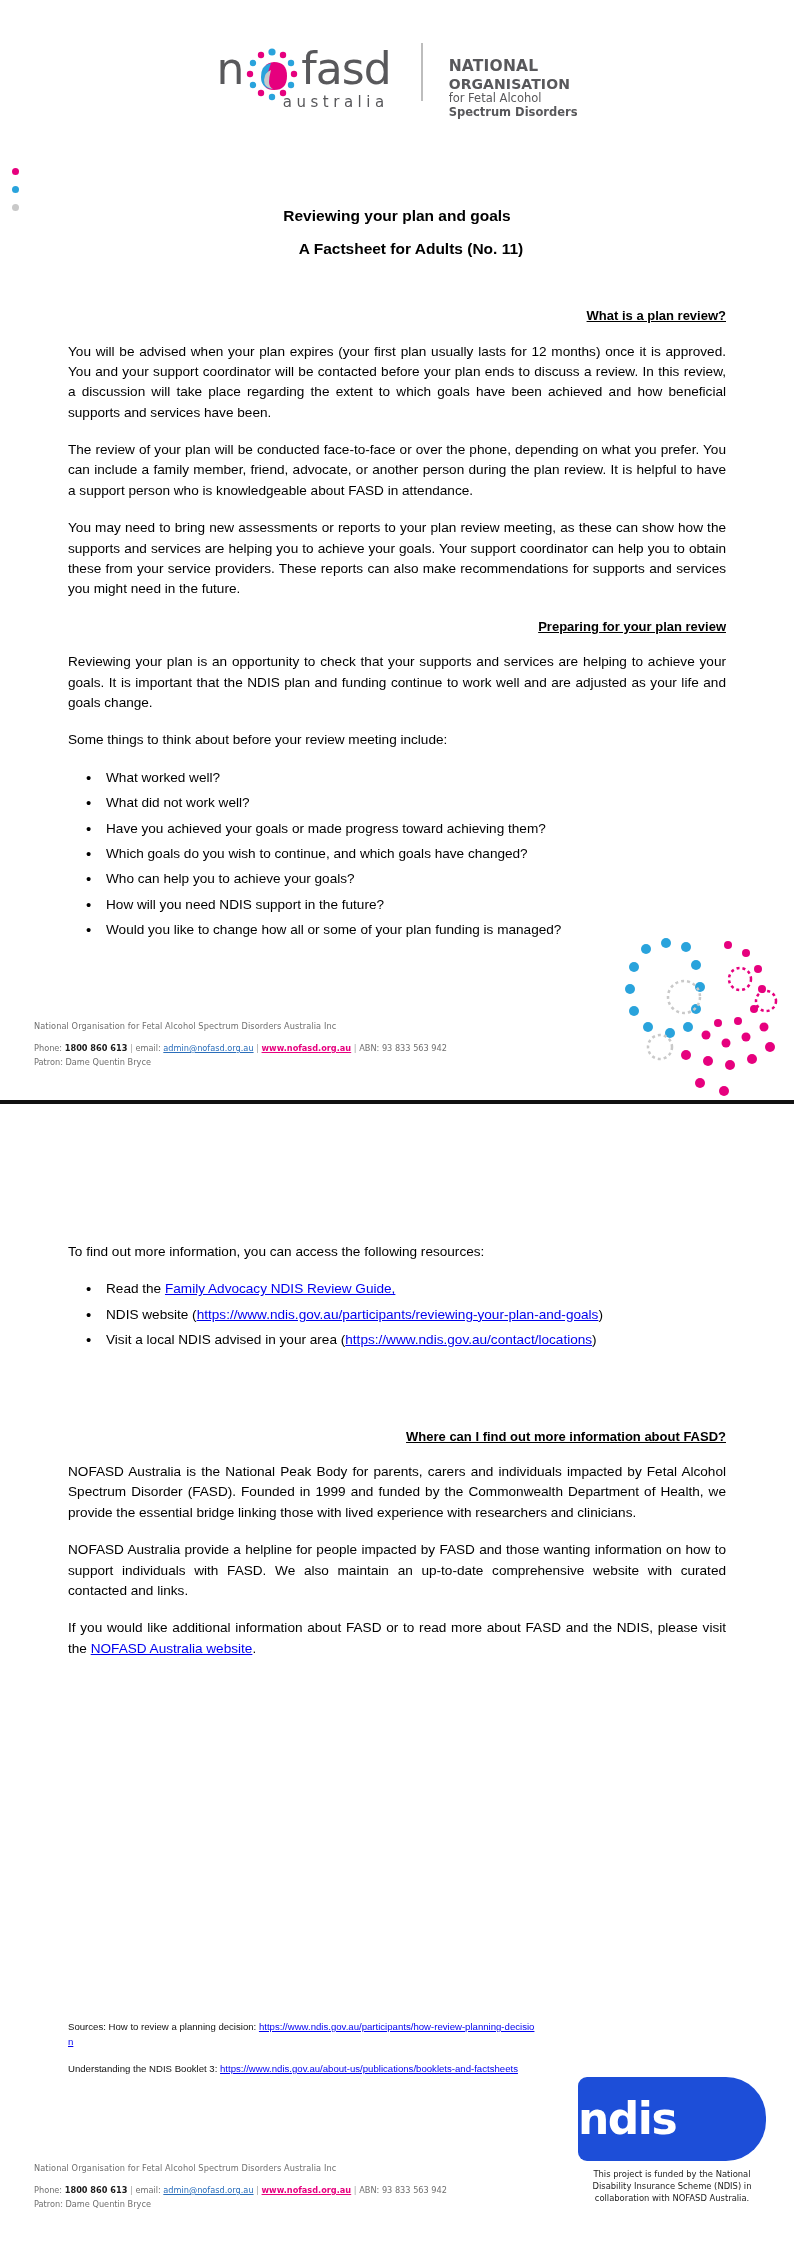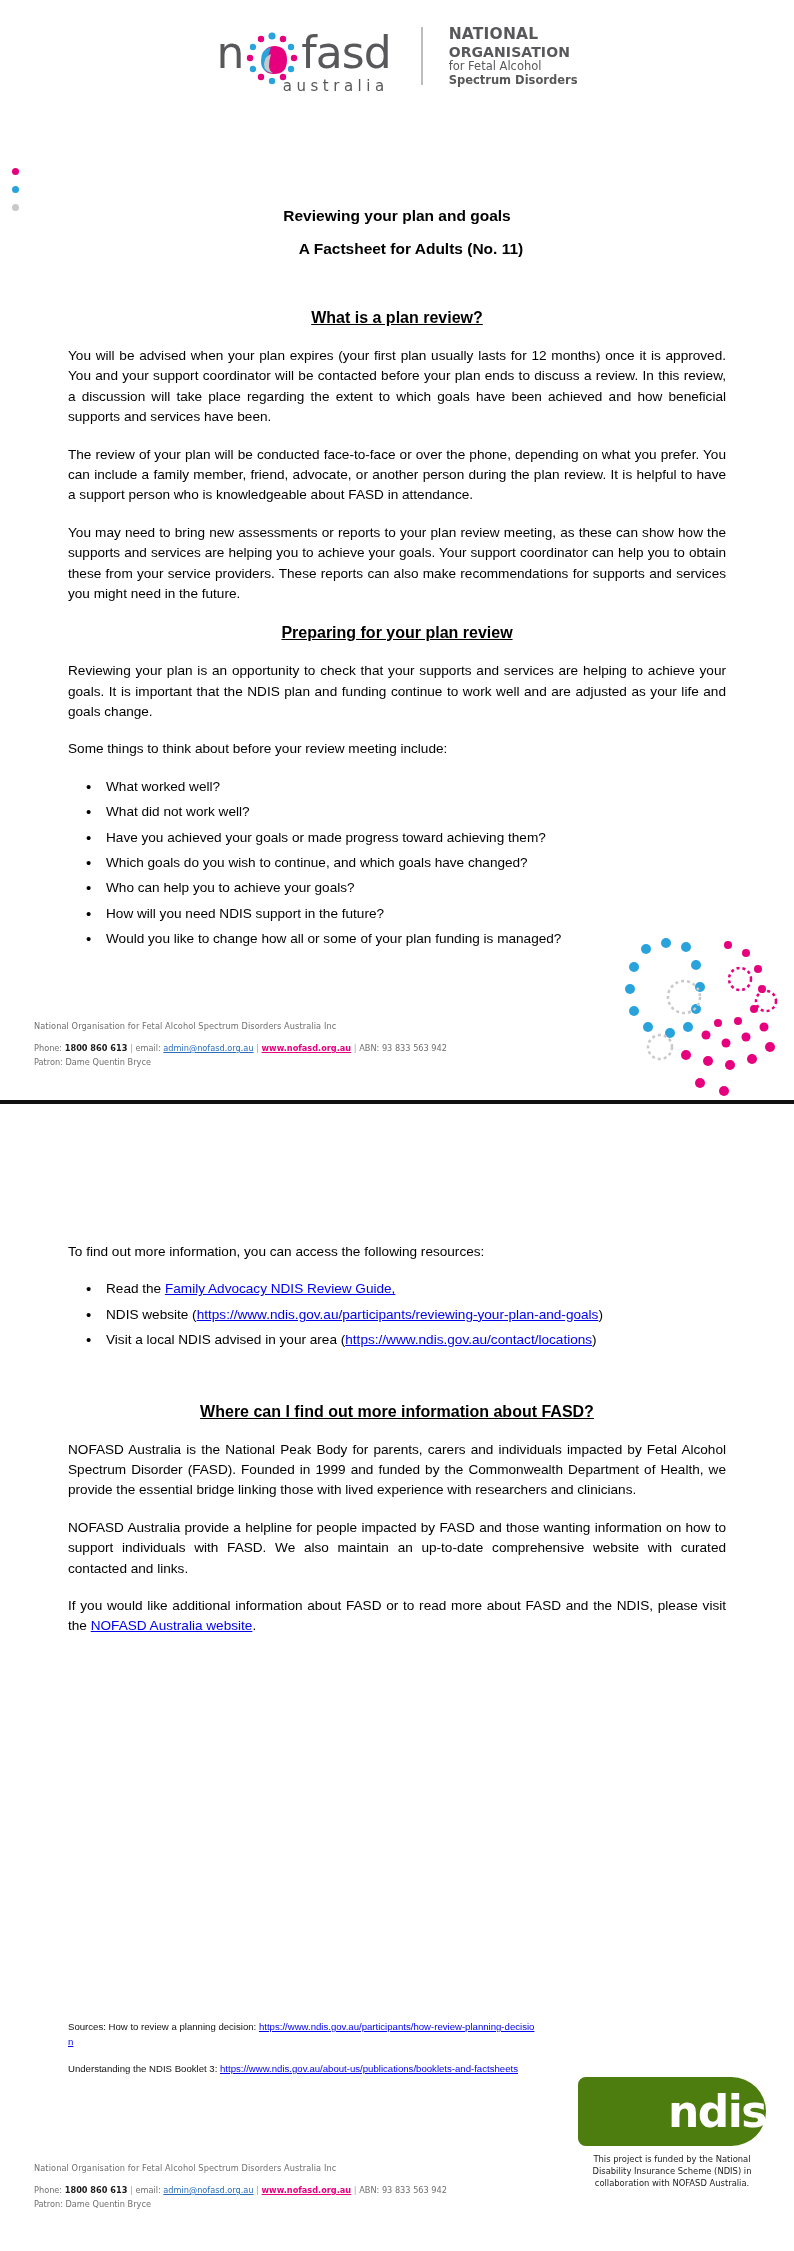--- a/index.html
+++ b/index.html
@@ -70,20 +70,21 @@
   .logo-divider {
     width: 2px;
     height: 58px;
     background: #bdbdbd;
     margin: 0 14px 0 18px;
   }
   .logo-org {
     line-height: 1.16;
     color: #58585b;
     font-family: "DejaVu Sans", sans-serif;
+    margin-top: 32px;
   }
   .org-l1 { font-size: 15.5px; font-weight: 700; letter-spacing: 0.2px; }
   .org-l2 { font-size: 14px; font-weight: 700; letter-spacing: 0.1px; }
   .org-l3 { font-size: 11.5px; font-weight: 400; }
   .org-l4 { font-size: 11.5px; font-weight: 700; }
 
   
   .left-dots {
     position: absolute;
     left: 12px;
@@ -123,25 +124,25 @@
     position: absolute;
     left: 68px;
     width: 658px;
     font-size: 13.6px;
     line-height: 1.5;
     text-align: justify;
   }
   .c1 { top: 306px; }
 
   h2.section-head {
-    font-size: 16px;
+    font-size: 13px;
     font-weight: bold;
     text-decoration: underline;
     margin: 0 0 16px 0;
-    text-align: center;
+    text-align: right;
   }
   .gap-before { margin-top: 42px; }
 
   p.para {
     margin: 0 0 17px 0;
     text-align: justify;
   }
   p.para.last { margin-bottom: 0; }
 
   ul.bullets {
@@ -223,26 +224,26 @@
   
   .ndis-badge {
     position: absolute;
     right: 28px;
     top: 2077px;
     width: 188px;
     text-align: center;
   }
   .ndis-logo {
     width: 188px;
-    height: 69px;
-    background: #4d7c0f;
+    height: 84px;
+    background: #1d4ed8;
     border-radius: 9px 40px 40px 9px;
     display: flex;
     align-items: center;
-    justify-content: flex-end;
+    justify-content: flex-start;
   }
   .ndis-logo span {
     color: #ffffff;
     font-family: "DejaVu Sans", sans-serif;
     font-size: 44px;
     font-weight: 700;
     letter-spacing: -1.5px;
     line-height: 1;
   }
   .ndis-caption {
@@ -378,21 +379,21 @@
 <div class="page page-2">
 
   <div class="content" style="top:120px;">
     <p class="para">To find out more information, you can access the following resources:</p>
     <ul class="bullets">
       <li><span>Read the </span><a class="link" href="#">Family Advocacy NDIS Review Guide,</a><span></span></li>
       <li><span>NDIS website (</span><a class="link" href="#">https://www.ndis.gov.au/participants/reviewing-your-plan-and-goals</a><span>)</span></li>
       <li><span>Visit a local NDIS advised in your area (</span><a class="link" href="#">https://www.ndis.gov.au/contact/locations</a><span>)</span></li>
     </ul>
 
-    <h2 class="section-head gap-before" style="margin-top:49px;">Where can I find out more information about FASD?</h2>
+    <h2 class="section-head gap-before" style="margin-top:76px;">Where can I find out more information about FASD?</h2>
     <p class="para">NOFASD Australia is the National Peak Body for parents, carers and individuals impacted by Fetal Alcohol Spectrum Disorder (FASD). Founded in 1999 and funded by the Commonwealth Department of Health, we provide the essential bridge linking those with lived experience with researchers and clinicians.</p>
     <p class="para">NOFASD Australia provide a helpline for people impacted by FASD and those wanting information on how to support individuals with FASD. We also maintain an up-to-date comprehensive website with curated contacted and links.</p>
     <p class="para last"><span>If you would like additional information about FASD or to read more about FASD and the NDIS, please visit the </span><a class="link-plain" href="#">NOFASD Australia website</a><span>.</span></p>
   </div>
 
   <div class="sources" style="top:898px;">
     <p><span>Sources: How to review a planning decision: </span><a href="#">https://www.ndis.gov.au/participants/how-review-planning-decision</a></p>
     <p><span>Understanding the NDIS Booklet 3: </span><a href="#">https://www.ndis.gov.au/about-us/publications/booklets-and-factsheets</a></p>
   </div>
 

